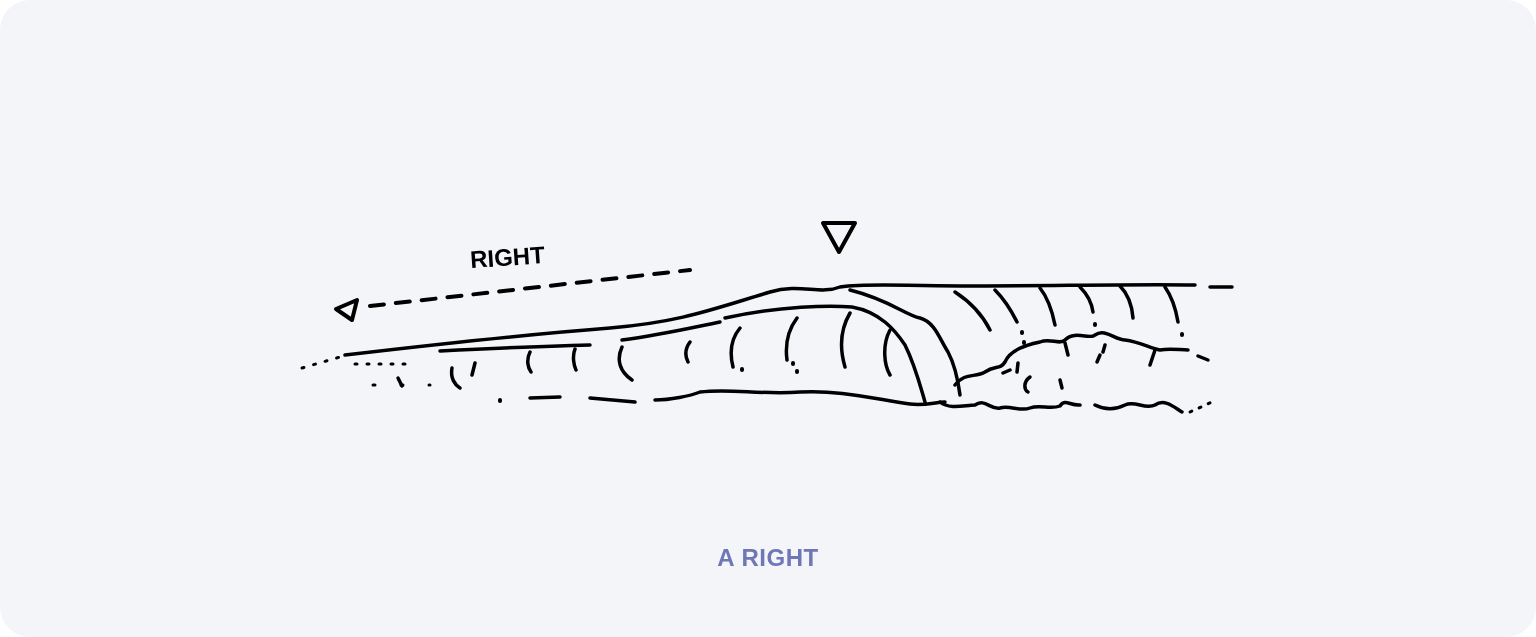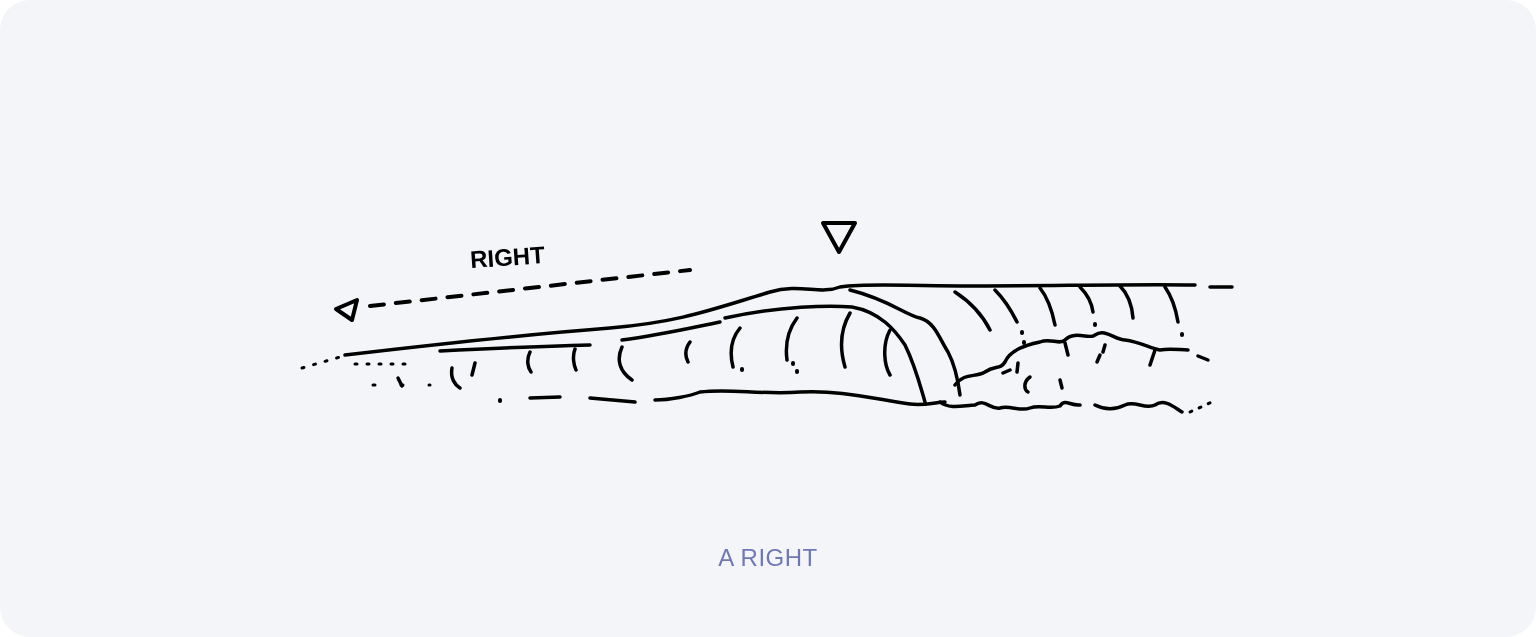--- a/index.html
+++ b/index.html
@@ -4,21 +4,21 @@
 <style>
   html, body { margin:0; padding:0; background:#ffffff; }
   body { width:1536px; height:637px; overflow:hidden; }
   .card {
     position:absolute; left:0; top:0; width:1536px; height:637px;
     background:#f4f5f9; border-radius:30px;
   }
   .illustration { position:absolute; left:0; top:0; width:1536px; height:637px; }
   .caption {
     position:absolute; left:0; width:1536px; top:544px; text-align:center;
-    font-family:"Liberation Sans", sans-serif; font-weight:normal; font-size:24px;
+    font-family:"Liberation Sans", sans-serif; font-weight:bold; font-size:24px;
     letter-spacing:0.5px;
   }
   svg path, svg line, svg polyline, svg polygon { fill:none; stroke:#000; stroke-linecap:round; stroke-linejoin:round; }
 </style>
 </head>
 <body>
 
 <div class="card">
   <svg class="illustration" viewBox="0 0 1536 637" width="1536" height="637">
 

